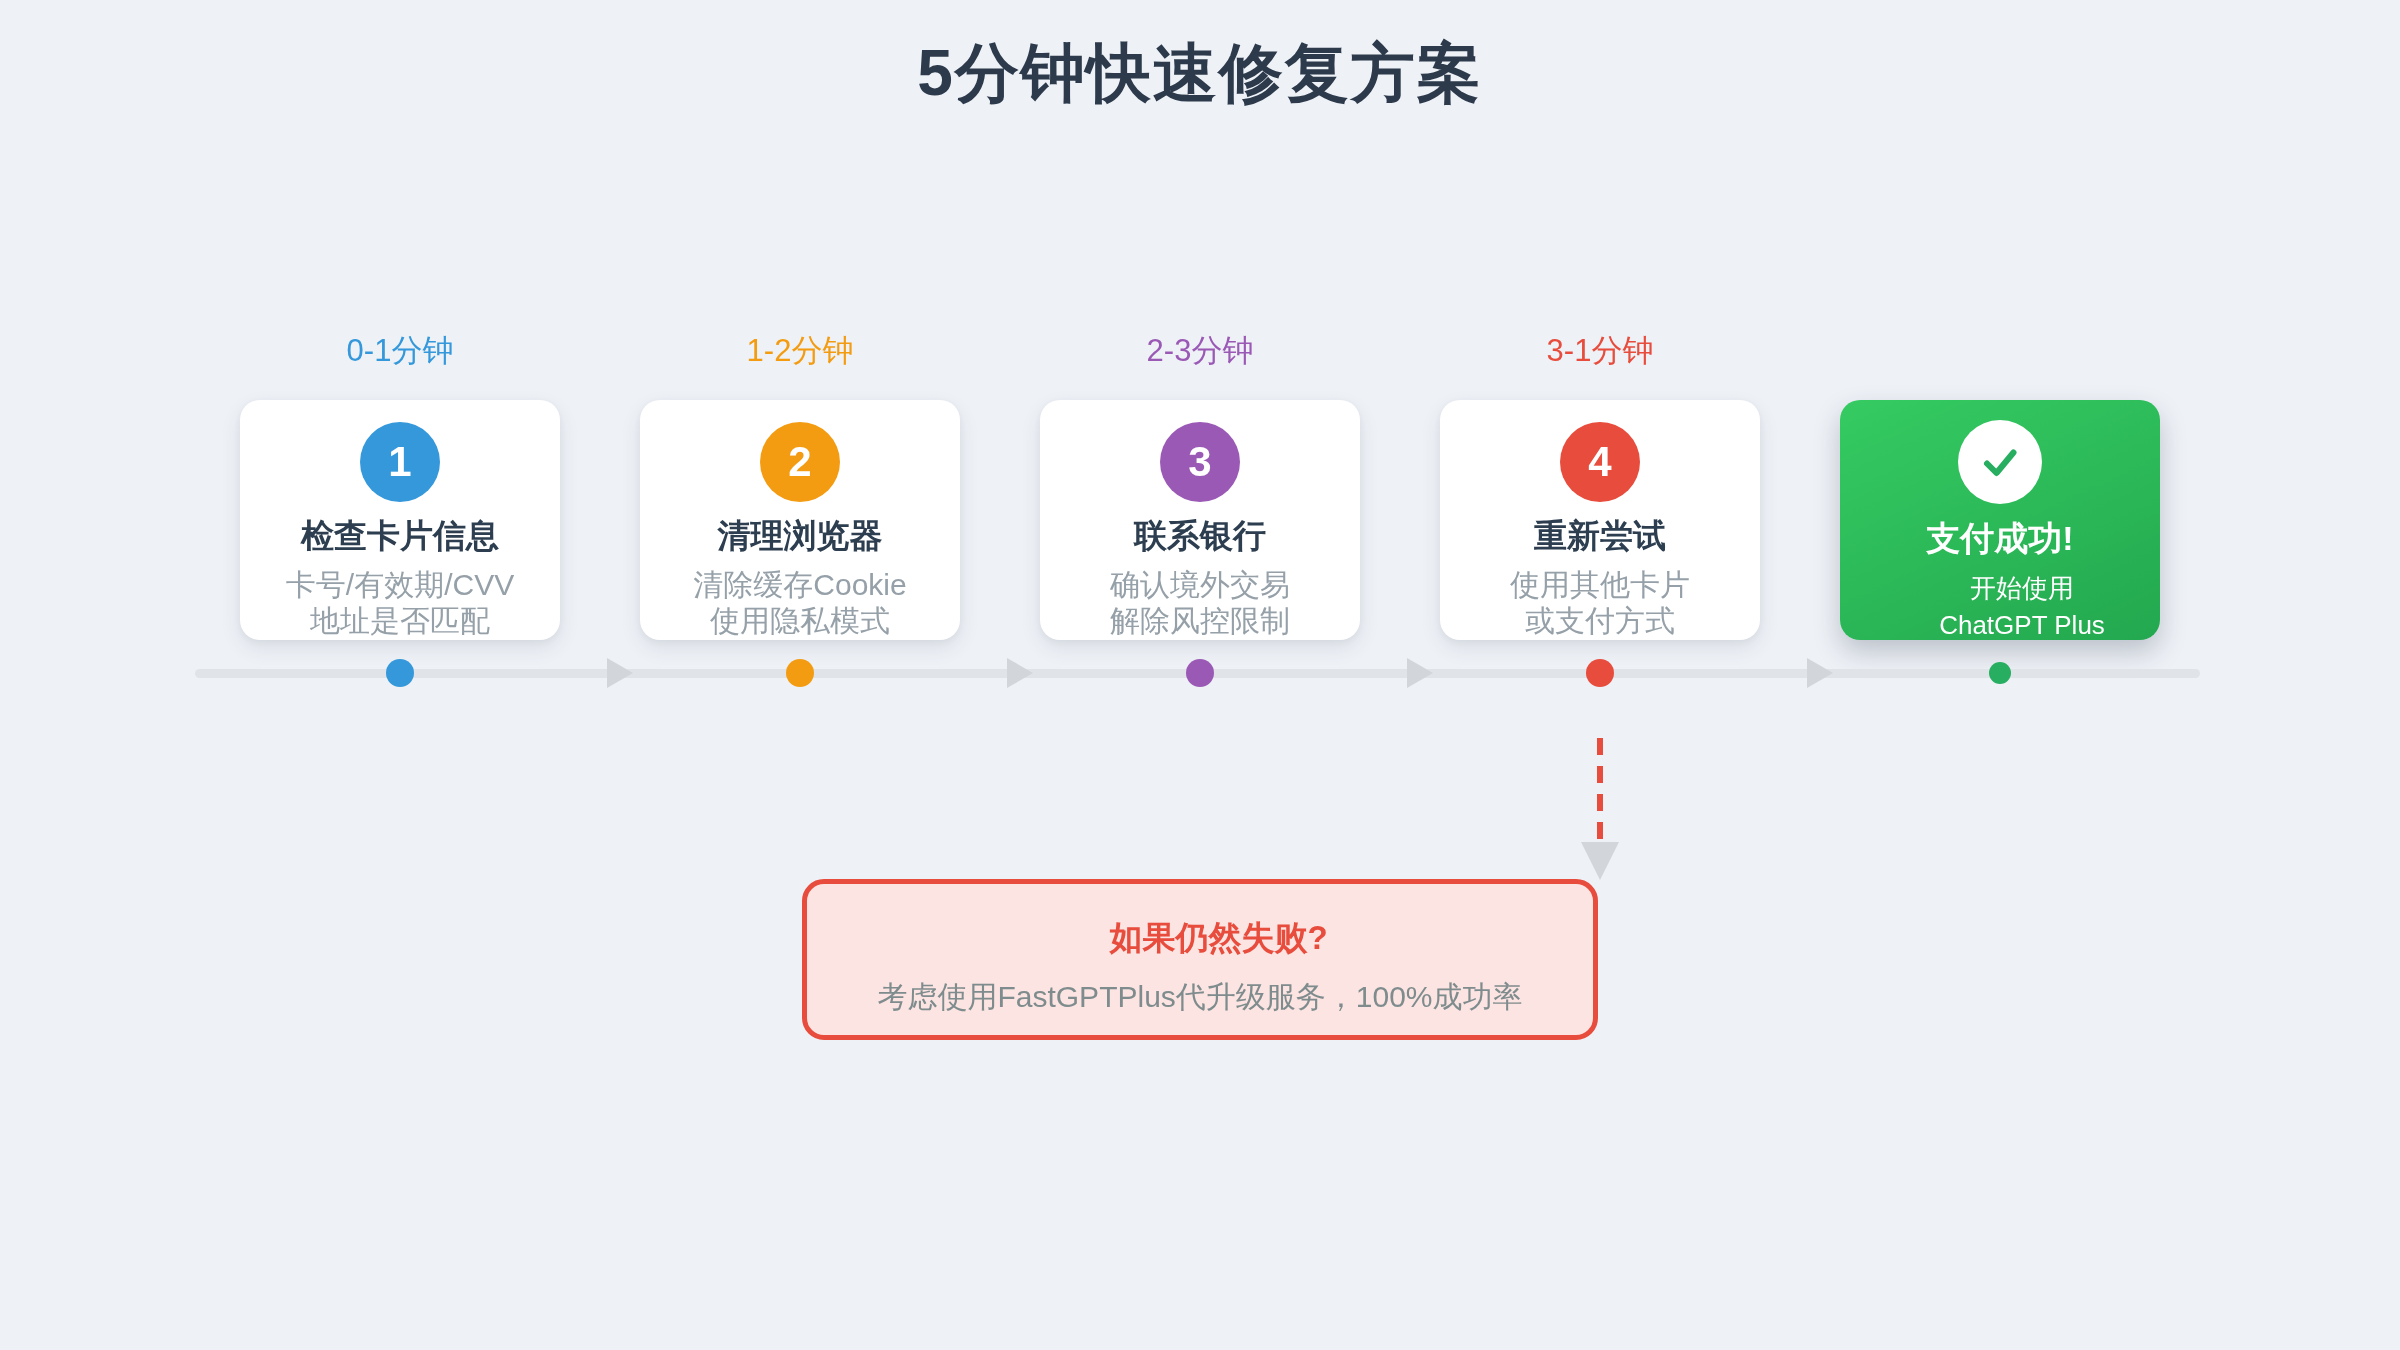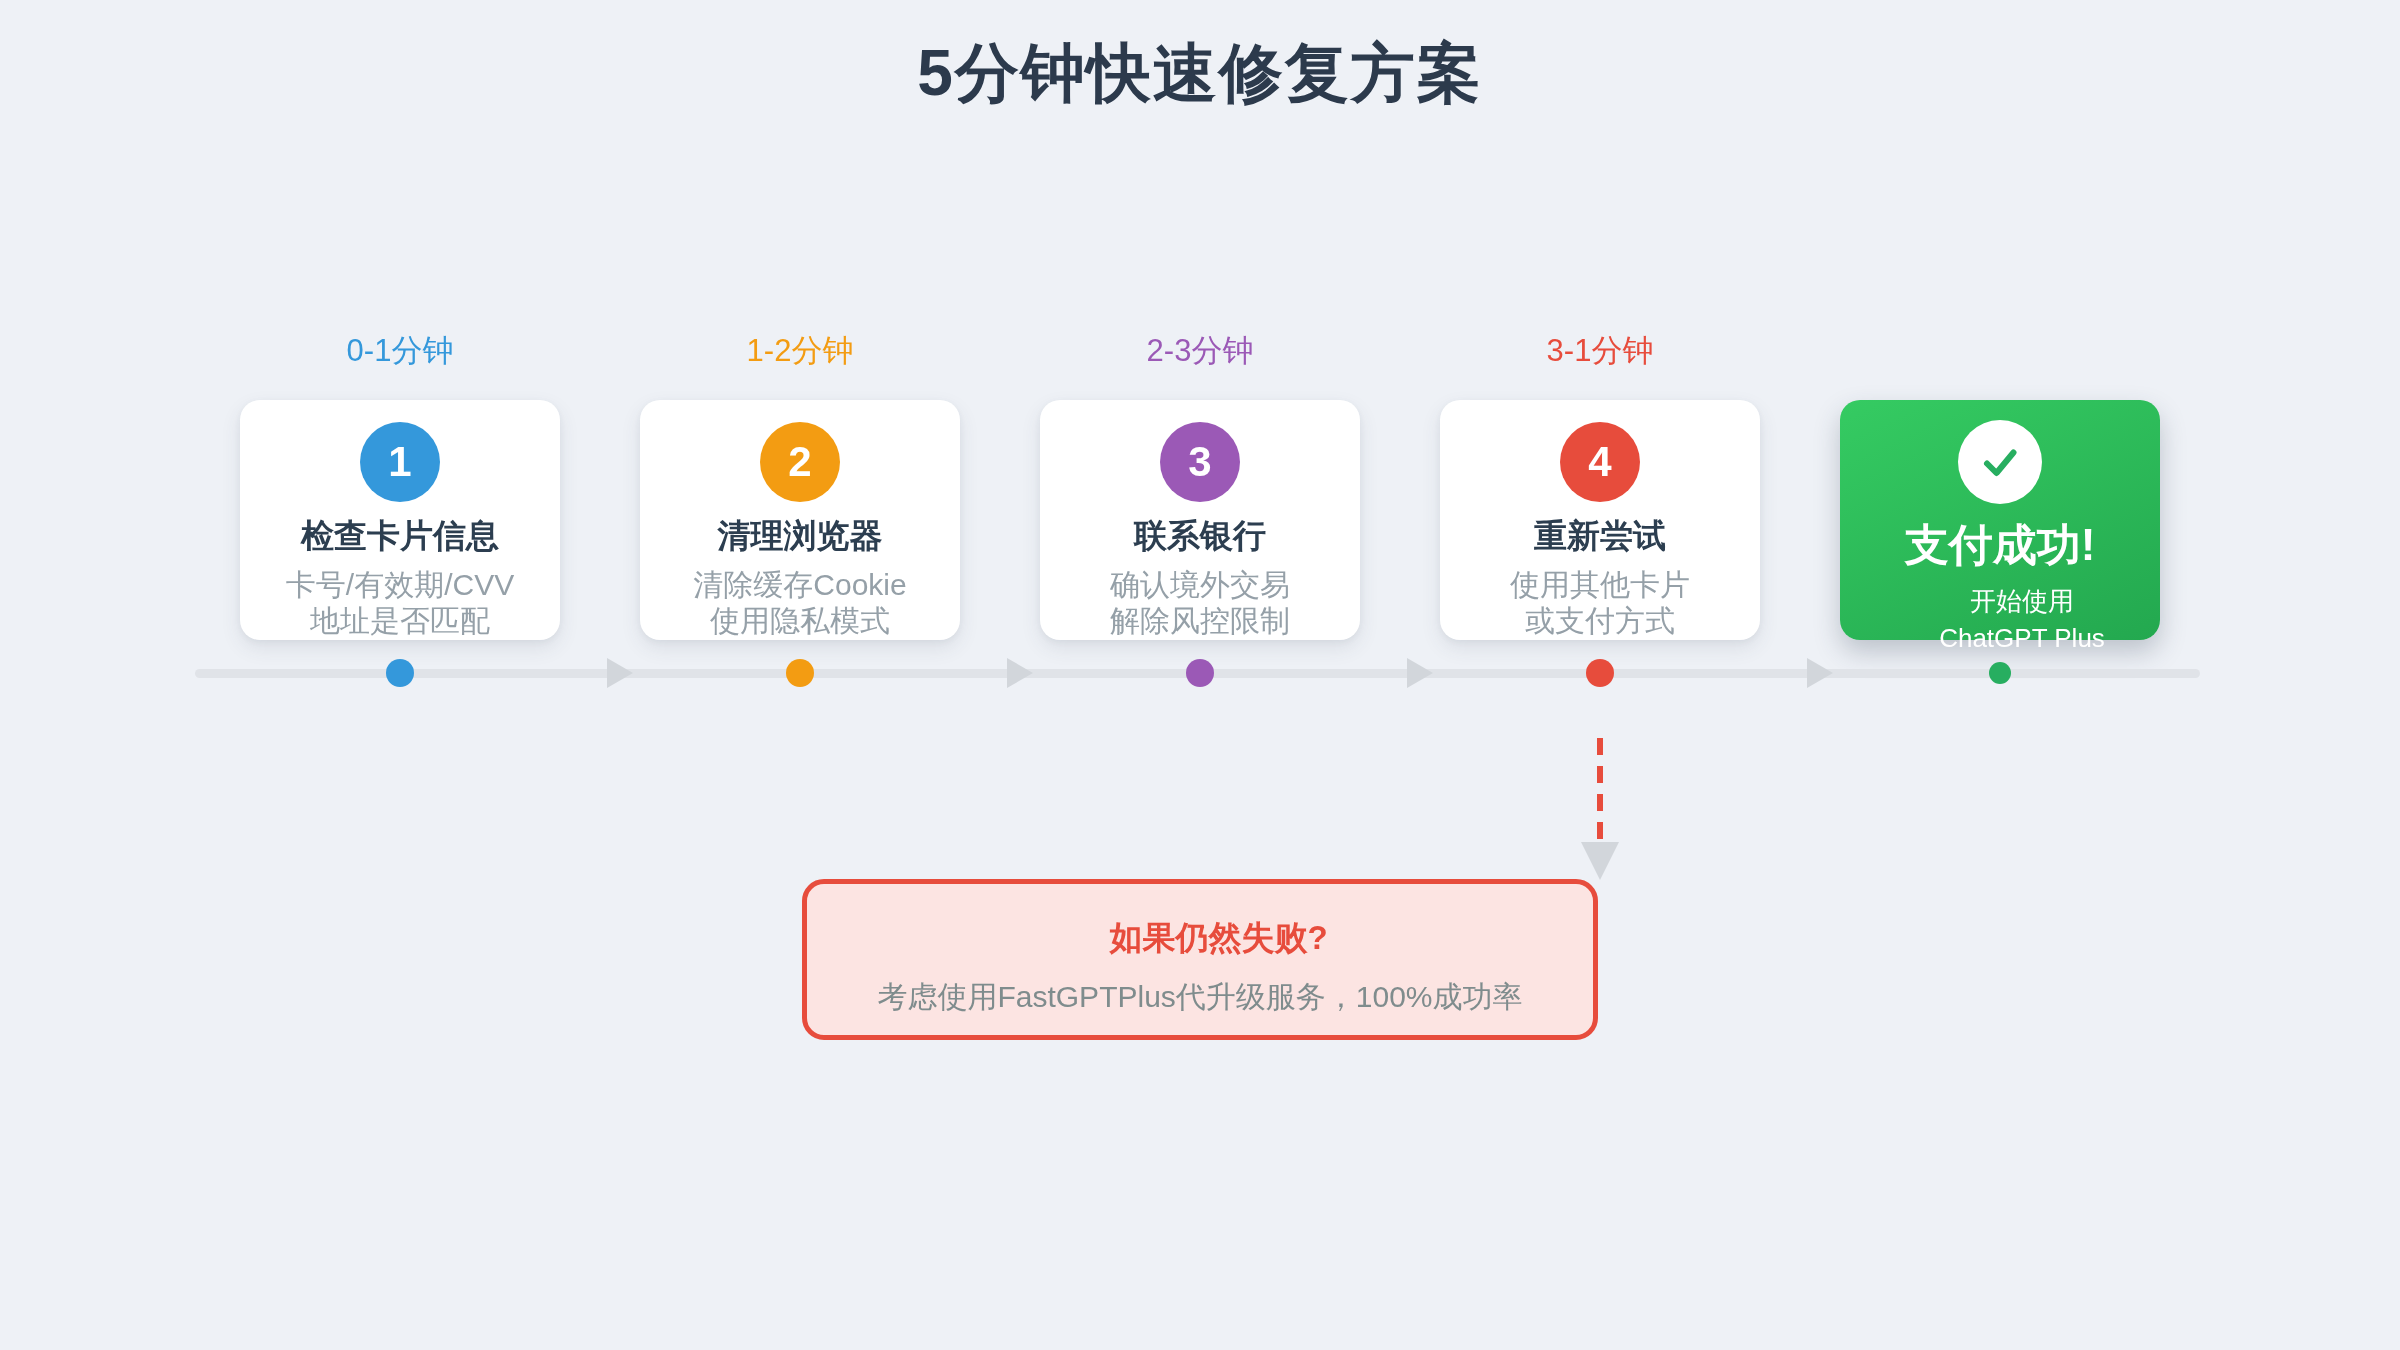--- a/index.html
+++ b/index.html
@@ -59,21 +59,21 @@
     box-shadow: 0 12px 26px rgba(45, 60, 80, 0.25);
     color: #ffffff;
   }
   .check-circle {
     width: 84px; height: 84px; margin: 20px auto 0;
     background: #ffffff; border-radius: 50%;
     display: flex; align-items: center; justify-content: center;
   }
   .success-title {
     margin-top: 12px;
-    font-size: 44px; font-weight: bold; color: #ffffff;
+    font-size: 34px; font-weight: bold; color: #ffffff;
   }
   .success-desc {
     margin-top: 8px;
     font-size: 26px; line-height: 37px; color: #ffffff; padding-left: 44px;
   }
 
   
   .timeline-line {
     position: absolute; left: 195px; top: 669px;
     width: 2005px; height: 9px;

